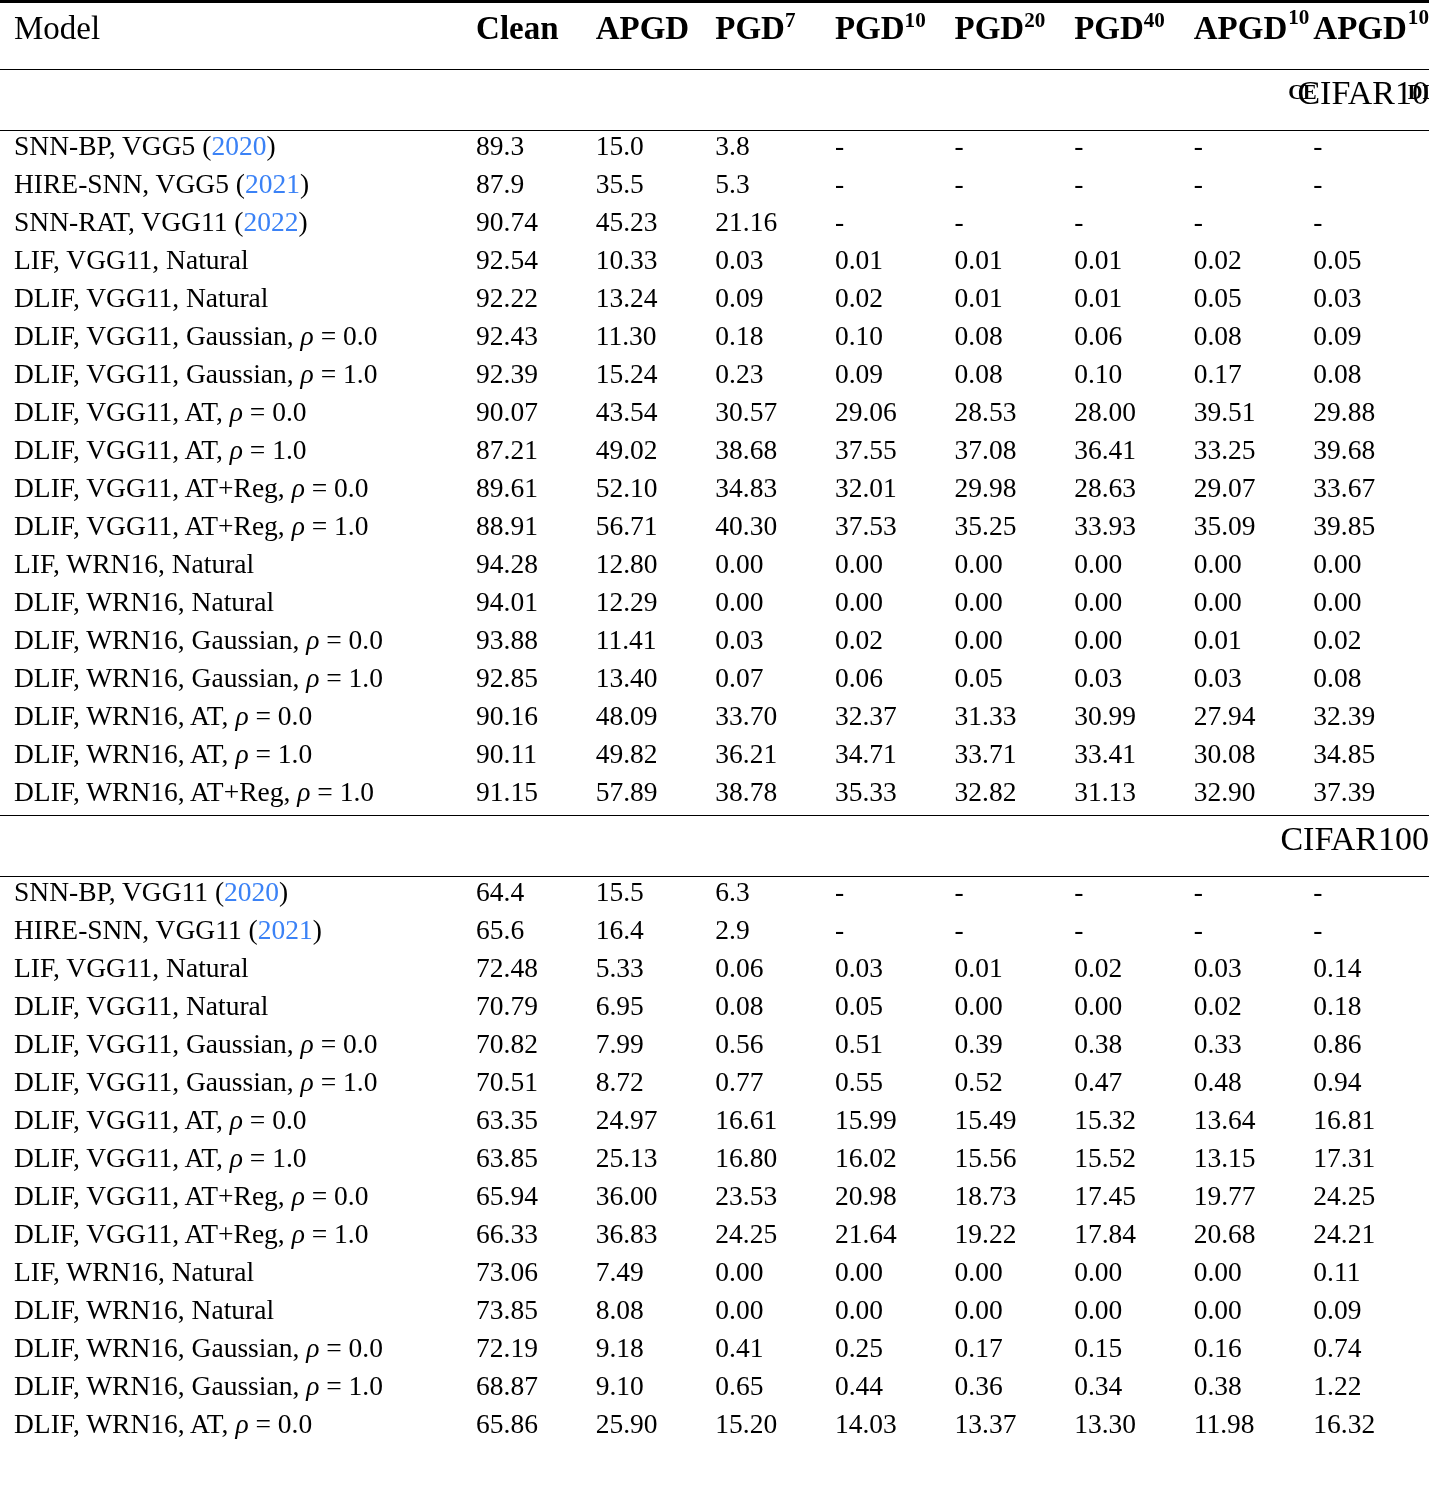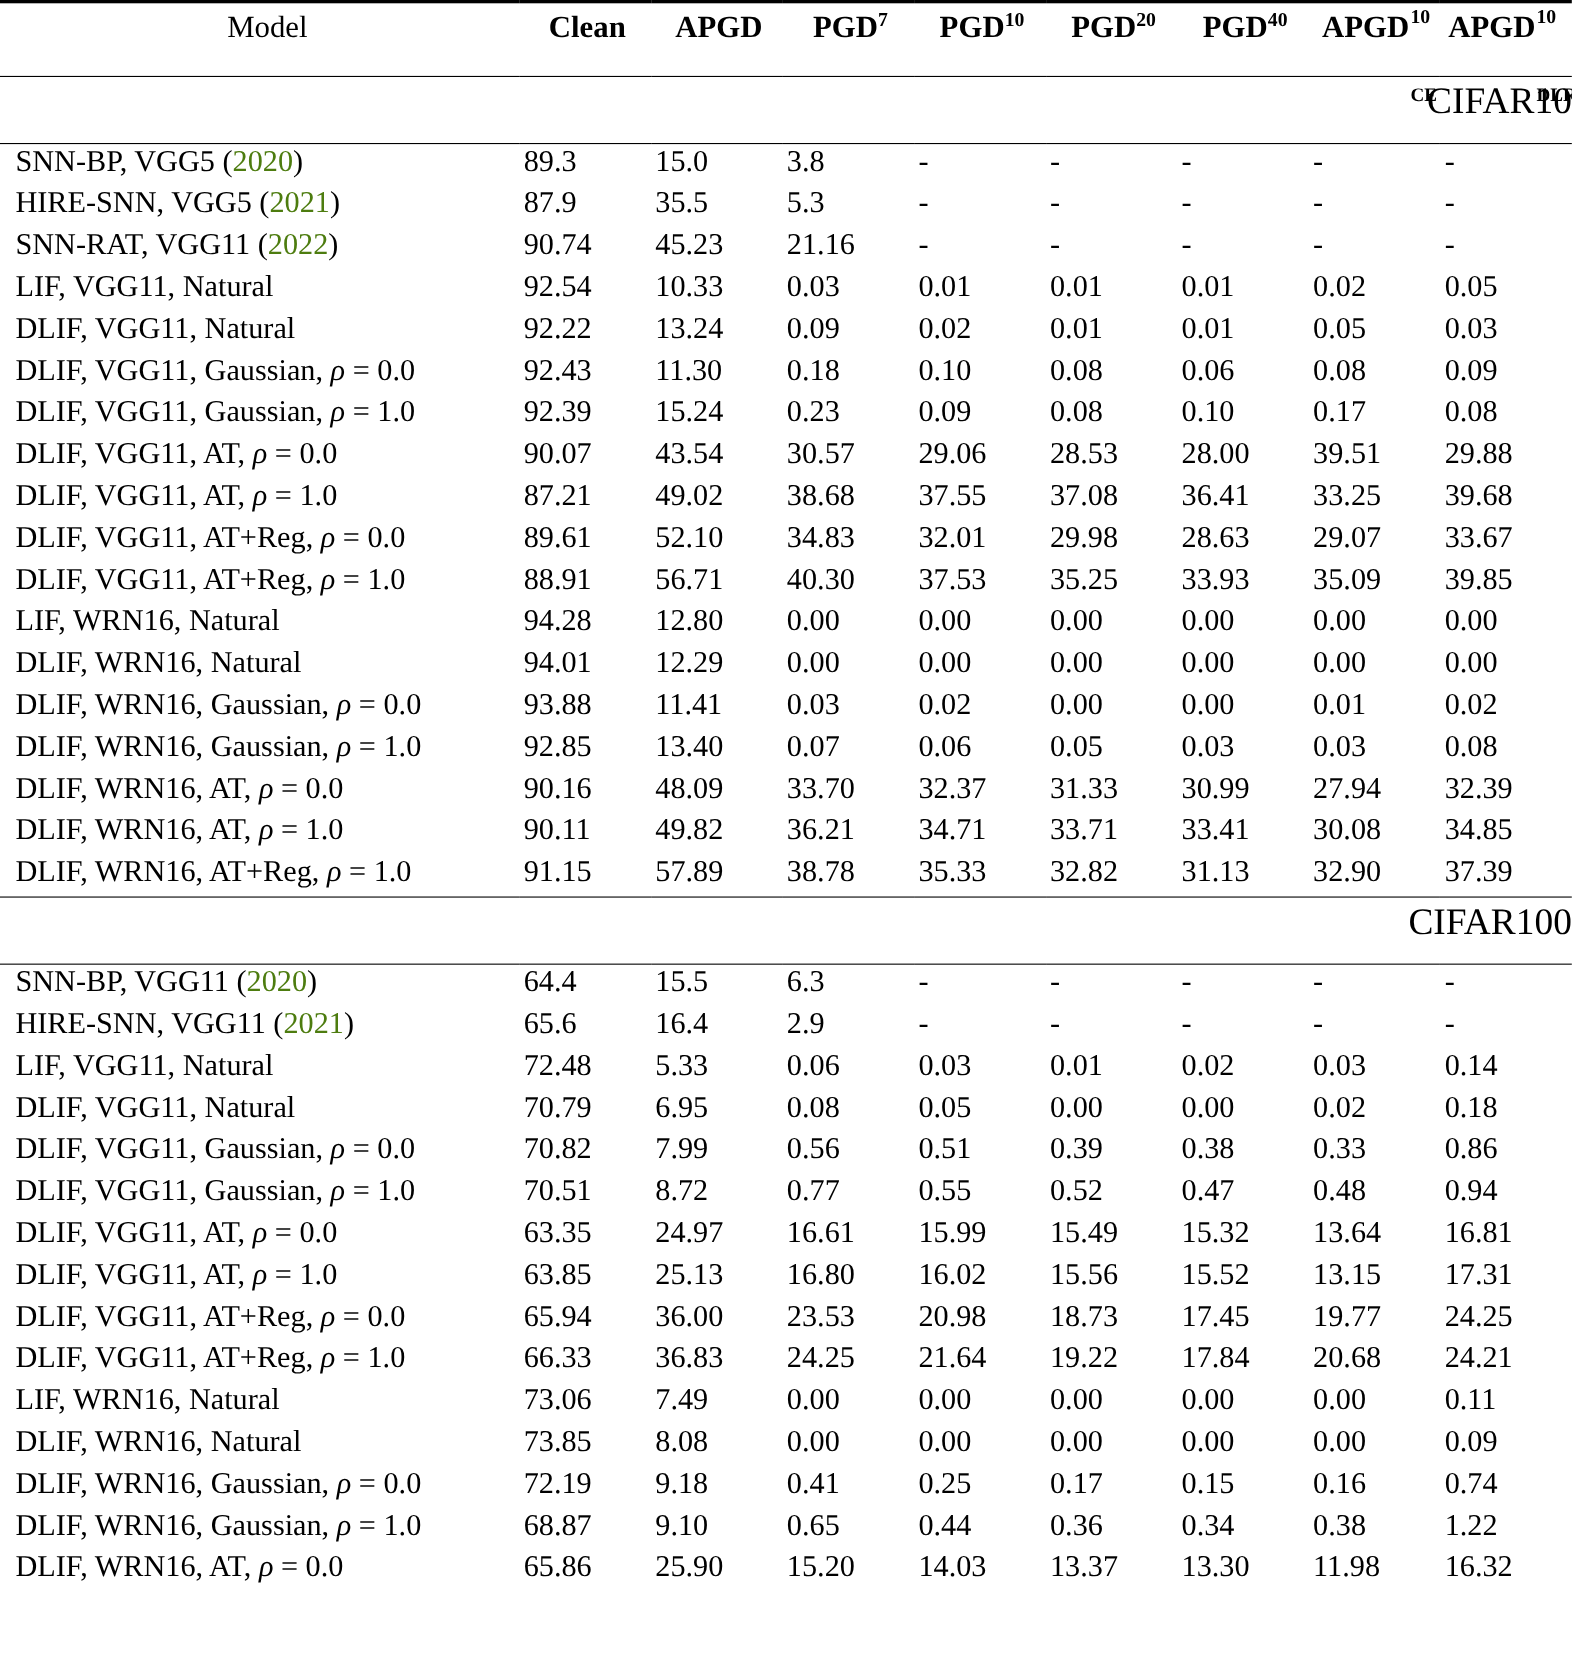--- a/index.html
+++ b/index.html
@@ -35,22 +35,22 @@
     border: none;
     vertical-align: baseline;
     font-weight: normal;
     white-space: nowrap;
   }
   
   tr.header-row th {
     height: 50px;
     padding-top: 9px;
     padding-bottom: 7px;
-    text-align: center;
-    font-size: 28px;
+    text-align: left;
+    font-size: 33px;
   }
   th.h-model { padding-left: 14px; }
   th.h-num   { padding-left: 4px; font-weight: bold; }
 
   
   tr.rule-top td {
     border-top: 3.2px solid #000;
     height: 0;
     line-height: 0;
     font-size: 0;
@@ -74,21 +74,21 @@
   
   tr.data-row td {
     height: 36px;
     font-size: 27.5px;
     padding-top: 1px;
     padding-bottom: 1px;
   }
   td.cell-model { text-align: left;  padding-left: 14px; }
   td.cell-num   { text-align: left;  padding-left: 4px; }
 
-  .cite { color: #4d7c0f; }
+  .cite { color: #3b82f6; }
 
   
   .sup {
     font-size: 0.64em;
     vertical-align: super;
     line-height: 0;
   }
   .supsub {
     display: inline-block;
     vertical-align: baseline;

